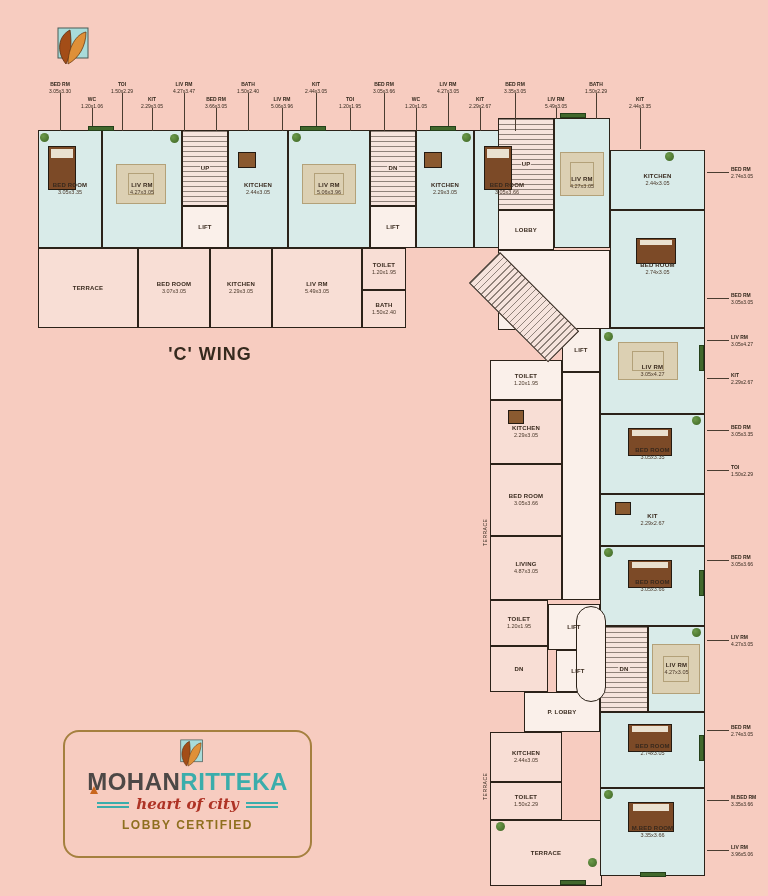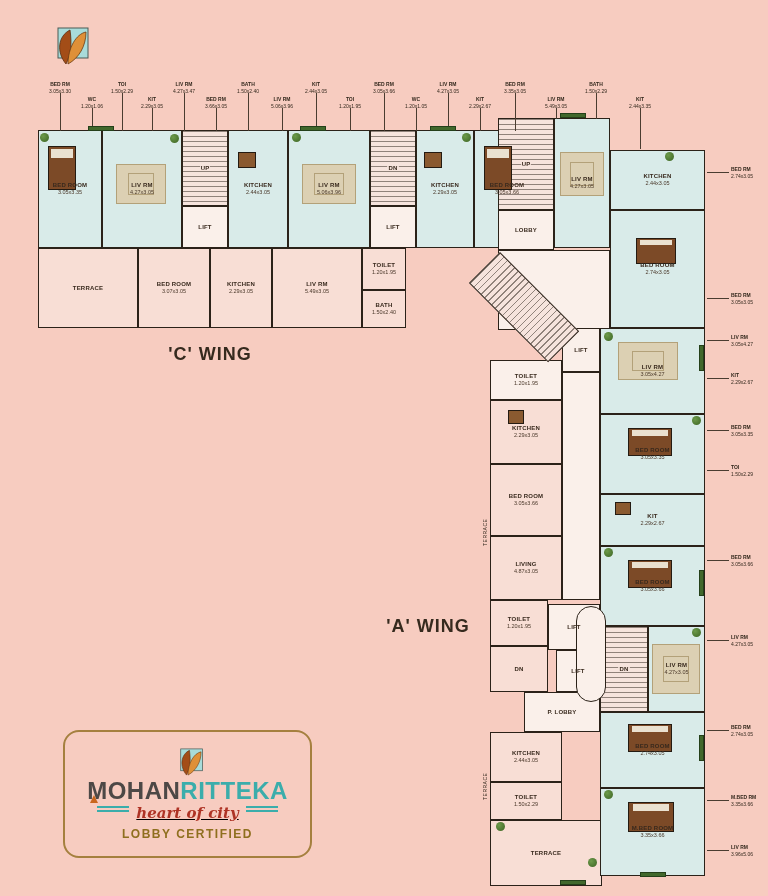--- a/index.html
+++ b/index.html
@@ -41,48 +41,47 @@
   .fn-bed::before{content:"";position:absolute;left:8%;top:5%;width:84%;height:22%;background:#eae1d0;}
   .fn-rug{background:#dcd0b3;border:1px solid #b3a179;}
   .fn-rug::before{content:"";position:absolute;inset:22%;border:1px solid #b3a179;}
   .fn-plant{background:radial-gradient(circle at 35% 35%,#6d9a4a,#3c6423);border-radius:50%;}
   .fn-table{background:#8a5a30;border:1px solid #241b12;}
   .fn-planter{background:#41682c;border:1px solid #24401a;}
 
   
   .footer-badge{position:absolute;left:63px;top:730px;width:249px;height:128px;
       border:2px solid #a5803f;border-radius:16px;display:flex;flex-direction:column;
-      align-items:center;justify-content:flex-start;padding-top:14px;box-sizing:border-box;}
+      align-items:center;justify-content:flex-start;padding-top:5px;box-sizing:border-box;}
   .brand-line{font-size:24px;font-weight:bold;letter-spacing:.5px;line-height:1;margin-top:1px;}
   .brand-m{color:#4d4846;position:relative;}
   .brand-m::after{content:"";position:absolute;left:3px;bottom:1px;width:0;height:0;
       border-left:4px solid transparent;border-right:4px solid transparent;border-bottom:8px solid #c9661d;}
   .brand-r{color:#3badab;}
-  .tagline-row{display:flex;align-items:flex-start;gap:7px;margin-top:3px;text-decoration:underline;}
+  .tagline-row{display:flex;align-items:center;gap:7px;margin-top:3px;}
   .tag-dash{width:32px;height:6px;border-top:2px solid #3badab;border-bottom:2px solid #3badab;box-sizing:border-box;}
   .tagline{font-family:"DejaVu Serif",serif;font-style:italic;font-weight:bold;
       font-size:15px;color:#ae3325;line-height:1;}
   .rera-label{margin-top:6px;font-size:12px;font-weight:bold;color:#8f6f1f;letter-spacing:1.5px;}
   .rera-number{font-size:22px;font-weight:bold;color:#8f6f1f;letter-spacing:1px;line-height:1.1;}
 </style>
 </head>
 <body>
 
 <div class="canvas" id="plan-canvas">
 
   <div class="logo-box">
     <svg width="44" height="44" viewBox="0 0 44 44">
       <rect x="12" y="4" width="30" height="30" fill="#a8dcda" stroke="#4a5a55" stroke-width="1"></rect>
       <path d="M20 40 C10 28 12 12 24 6 C26 20 25 30 20 40 Z" fill="#a34d17" stroke="#5a2d10" stroke-width="0.8"></path>
       <path d="M22 40 C22 24 30 10 40 8 C40 22 33 34 22 40 Z" fill="#df9038" stroke="#6b3a12" stroke-width="0.8"></path>
     </svg>
   </div>
 
   <div class="wing-label" style="left:140px;top:344px;">'C' WING</div>
-  <div class="wing-label" style="left:358px;top:616px;">'A' WING</div>
 
   <div class="footer-badge">
     <svg width="32" height="32" viewBox="0 0 44 44">
       <rect x="12" y="4" width="30" height="30" fill="#a8dcda" stroke="#4a5a55" stroke-width="1"></rect>
       <path d="M20 40 C10 28 12 12 24 6 C26 20 25 30 20 40 Z" fill="#a34d17" stroke="#5a2d10" stroke-width="0.8"></path>
       <path d="M22 40 C22 24 30 10 40 8 C40 22 33 34 22 40 Z" fill="#df9038" stroke="#6b3a12" stroke-width="0.8"></path>
     </svg>
     <div class="brand-line">
       <span class="brand-m">MOHAN</span><span class="brand-r">RITTEKA</span>
     </div>

